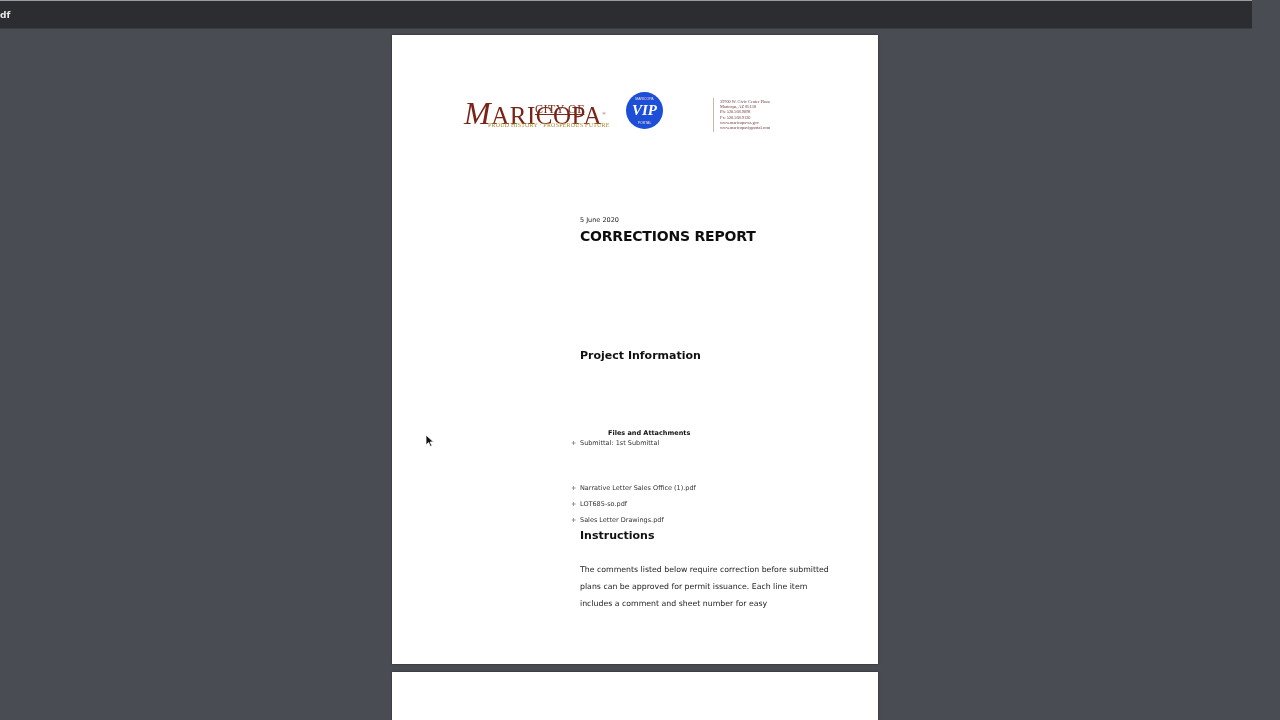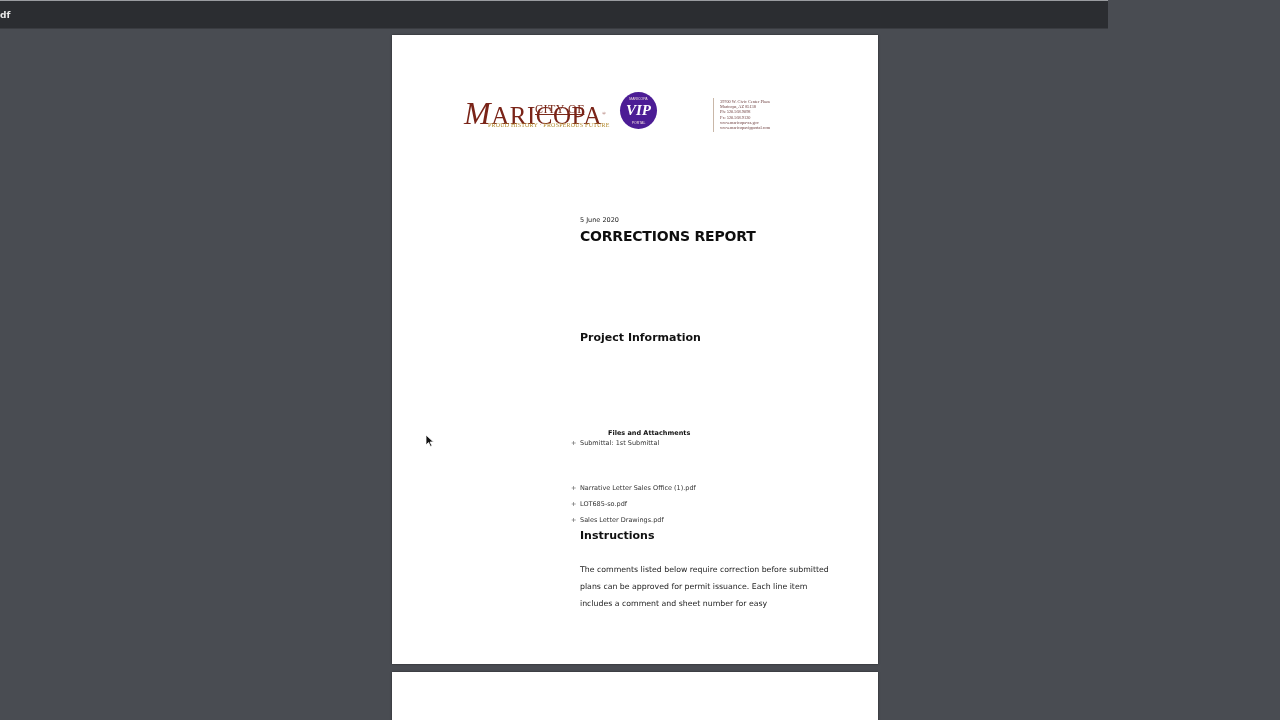--- a/index.html
+++ b/index.html
@@ -3,21 +3,21 @@
   <meta charset="utf-8">
   <style>
     * { box-sizing: border-box; margin: 0; padding: 0; }
     html, body { width: 1280px; height: 720px; overflow: hidden; }
     body {
       background: #494c52;
       font-family: "Liberation Sans", sans-serif;
       position: relative;
     }
     .toolbar {
-      position: absolute; left: 0; top: 0; width: 1108px; height: 29px;
+      position: absolute; left: 0; top: 0; width: 1252px; height: 29px;
       background: #2b2d31;
       border-top: 1px solid #9a9ca0;
       border-bottom: 1px solid #3a3c41;
     }
     .toolbar .filename {
       position: absolute; left: 0; top: 9px;
       color: #e8e8e8; font-size: 9px; font-weight: bold;
       font-family: "DejaVu Sans", sans-serif;
     }
     .toolbar .page-indicator {
@@ -50,22 +50,22 @@
       font-family: "Liberation Serif", serif; font-size: 25px; color: #7a2418;
       letter-spacing: 0.5px;
     }
     .logo-maricopa .big-m { font-size: 32px; font-style: italic; }
     .logo-tagline {
       position: absolute; left: 52px; top: 39px;
       font-family: "Liberation Serif", serif; font-size: 6px; color: #b38a2e;
       letter-spacing: 0.2px; white-space: nowrap;
     }
     .vip-badge {
-      position: absolute; left: 184px; top: 9px; width: 37px; height: 37px;
-      border-radius: 50%; background: #4c1d95;
+      position: absolute; left: 190px; top: 9px; width: 37px; height: 37px;
+      border-radius: 50%; background: #1d4ed8;
       display: flex; align-items: center; justify-content: center;
     }
     .vip-badge .vip-text {
       color: #fff; font-family: "Liberation Serif", serif; font-weight: bold;
       font-style: italic; font-size: 15px;
     }
     .vip-badge .vip-top, .vip-badge .vip-bottom {
       position: absolute; left: 0; width: 37px; text-align: center;
       color: #f0dede; font-size: 3.5px; font-family: "Liberation Sans", sans-serif;
     }
@@ -89,21 +89,21 @@
     .report-title {
       position: absolute; top: 193px; left: 0;
       font-size: 14px; font-weight: bold; color: #0e0e0e;
       font-family: "DejaVu Sans", sans-serif; letter-spacing: -0.2px; white-space: nowrap;
     }
     .section-heading {
       position: absolute; left: 0;
       font-size: 11px; font-weight: bold; color: #111;
       font-family: "DejaVu Sans", sans-serif; white-space: nowrap;
     }
-    .h-project { top: 296px; }
+    .h-project { top: 314px; }
     .h-instructions { top: 494px; }
     .bullet-item {
       position: absolute; left: -9px;
       font-size: 6.5px; color: #333; font-family: "DejaVu Sans", sans-serif;
       white-space: nowrap;
       margin-top: 39px;
     }
     .bullet-item .bullet { display: inline-block; width: 9px; color: #555; }
     .sub-heading {
       position: absolute; left: 0; top: 394px;

